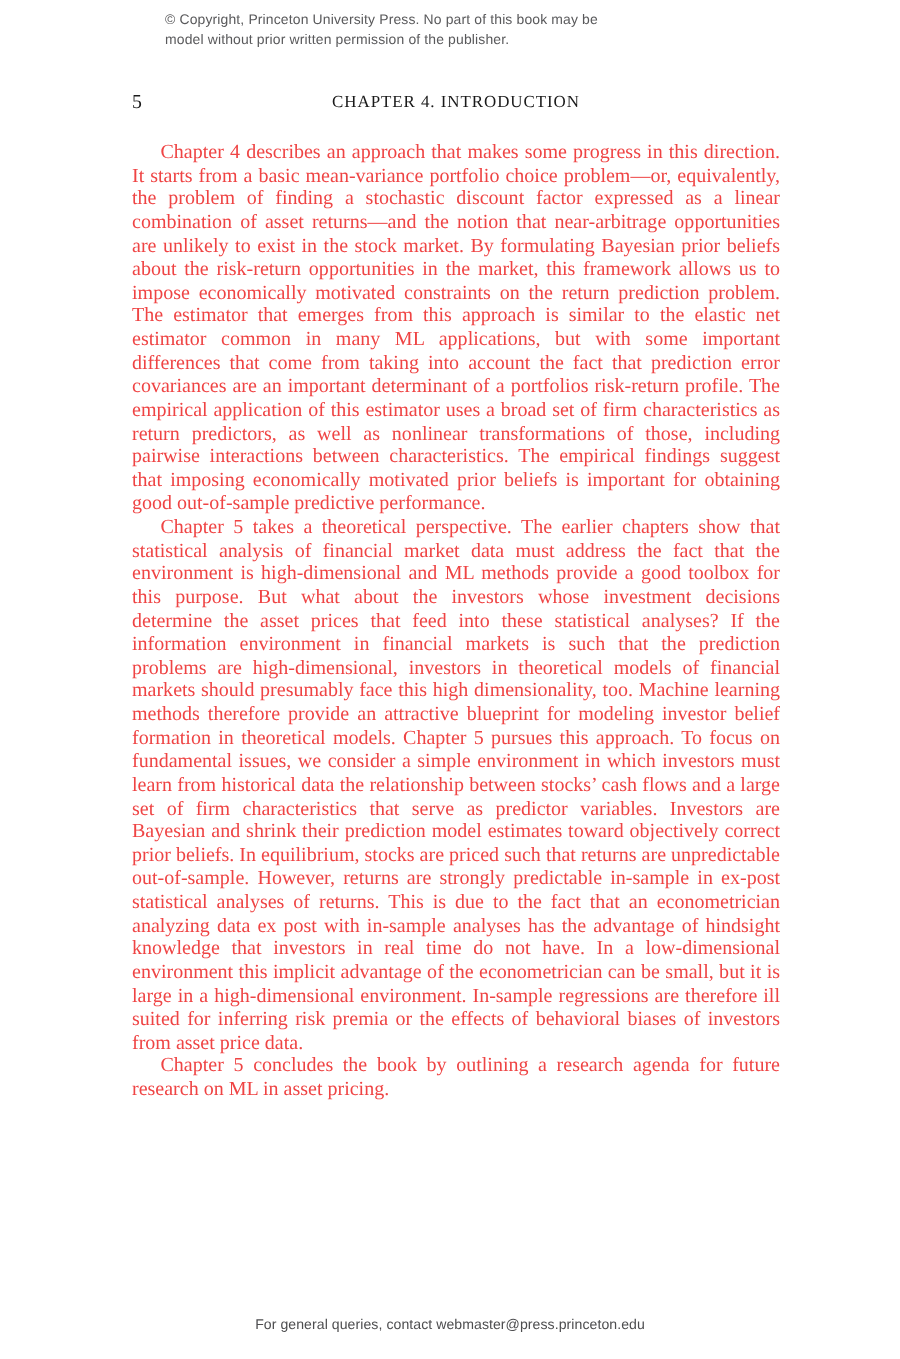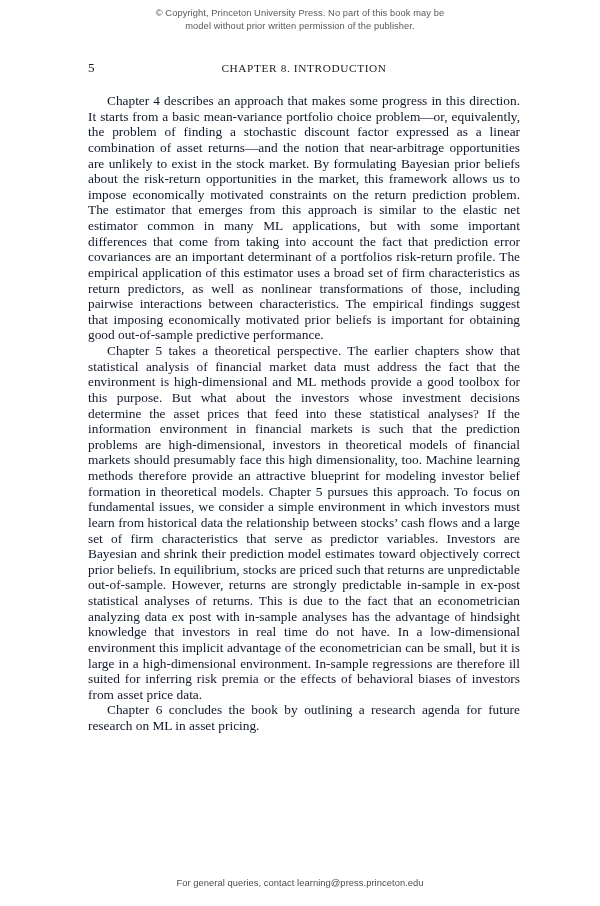--- a/index.html
+++ b/index.html
@@ -16,21 +16,21 @@
     color: #1a1a1a;
     -webkit-font-smoothing: antialiased;
   }
 
   
   .copyright-notice {
     position: absolute;
     top: 7px;
     left: 110px;
     width: 380px;
-    text-align: center;
+    text-align: left;
     font-family: "Liberation Sans", sans-serif;
     font-size: 9.3px;
     line-height: 13.3px;
     color: #59595b;
     letter-spacing: 0.01em;
   }
   .copyright-notice div { white-space: nowrap; }
 
   
   .running-head {
@@ -68,21 +68,21 @@
     width: 432px;
   }
   .body-paragraph {
     margin: 0;
     text-align: justify;
     text-justify: inter-word;
     font-size: 13.35px;
     line-height: 15.62px;
     text-indent: 19px;
     hyphens: manual;
-    color: #0f172a;
+    color: #ef4444;
   }
   .body-paragraph:last-child { }
 
   
   .page-footer {
     position: absolute;
     bottom: 18px;
     left: 0;
     width: 600px;
     text-align: center;
@@ -95,22 +95,22 @@
 </head>
 <body>
 
 <div class="copyright-notice">
   <div>© Copyright, Princeton University Press. No part of this book may be</div>
   <div>model without prior written permission of the publisher.</div>
 </div>
 
 <div class="running-head">
   <span class="folio">5</span>
-  <span class="running-title">CHAPTER 8. INTRODUCTION</span>
+  <span class="running-title">CHAPTER 4. INTRODUCTION</span>
 </div>
 
 <div class="text-column">
   <p class="body-paragraph">Chapter 4 describes an approach that makes some progress in this direction. It starts from a basic mean-variance portfolio choice problem—or, equivalently, the problem of finding a stochastic discount factor expressed as a linear combination of asset returns—and the notion that near-arbitrage opportunities are unlikely to exist in the stock market. By formulating Bayesian prior beliefs about the risk-return opportunities in the market, this framework allows us to impose economically motivated constraints on the return prediction problem. The estimator that emerges from this approach is similar to the elastic net estimator common in many ML applications, but with some important differences that come from taking into account the fact that prediction error covariances are an important determinant of a portfolios risk-return profile. The empirical application of this estimator uses a broad set of firm characteristics as return predictors, as well as nonlinear transformations of those, including pairwise interactions between characteristics. The empirical findings suggest that imposing economically motivated prior beliefs is important for obtaining good out-of-sample predictive performance.</p>
   <p class="body-paragraph">Chapter 5 takes a theoretical perspective. The earlier chapters show that statistical analysis of financial market data must address the fact that the environment is high-dimensional and ML methods provide a good toolbox for this purpose. But what about the investors whose investment decisions determine the asset prices that feed into these statistical analyses? If the information environment in financial markets is such that the prediction problems are high-dimensional, investors in theoretical models of financial markets should presumably face this high dimensionality, too. Machine learning methods therefore provide an attractive blueprint for modeling investor belief formation in theoretical models. Chapter 5 pursues this approach. To focus on fundamental issues, we consider a simple environment in which investors must learn from historical data the relationship between stocks’ cash flows and a large set of firm characteristics that serve as predictor variables. Investors are Bayesian and shrink their prediction model estimates toward objectively correct prior beliefs. In equilibrium, stocks are priced such that returns are unpredictable out-of-sample. However, returns are strongly predictable in-sample in ex-post statistical analyses of returns. This is due to the fact that an econometrician analyzing data ex post with in-sample analyses has the advantage of hindsight knowledge that investors in real time do not have. In a low-dimensional environment this implicit advantage of the econometrician can be small, but it is large in a high-dimensional environment. In-sample regressions are therefore ill suited for inferring risk premia or the effects of behavioral biases of investors from asset price data.</p>
-  <p class="body-paragraph">Chapter 6 concludes the book by outlining a research agenda for future research on ML in asset pricing.</p>
+  <p class="body-paragraph">Chapter 5 concludes the book by outlining a research agenda for future research on ML in asset pricing.</p>
 </div>
 
-<div class="page-footer">For general queries, contact learning@press.princeton.edu</div>
+<div class="page-footer">For general queries, contact webmaster@press.princeton.edu</div>
 
 </body></html>

